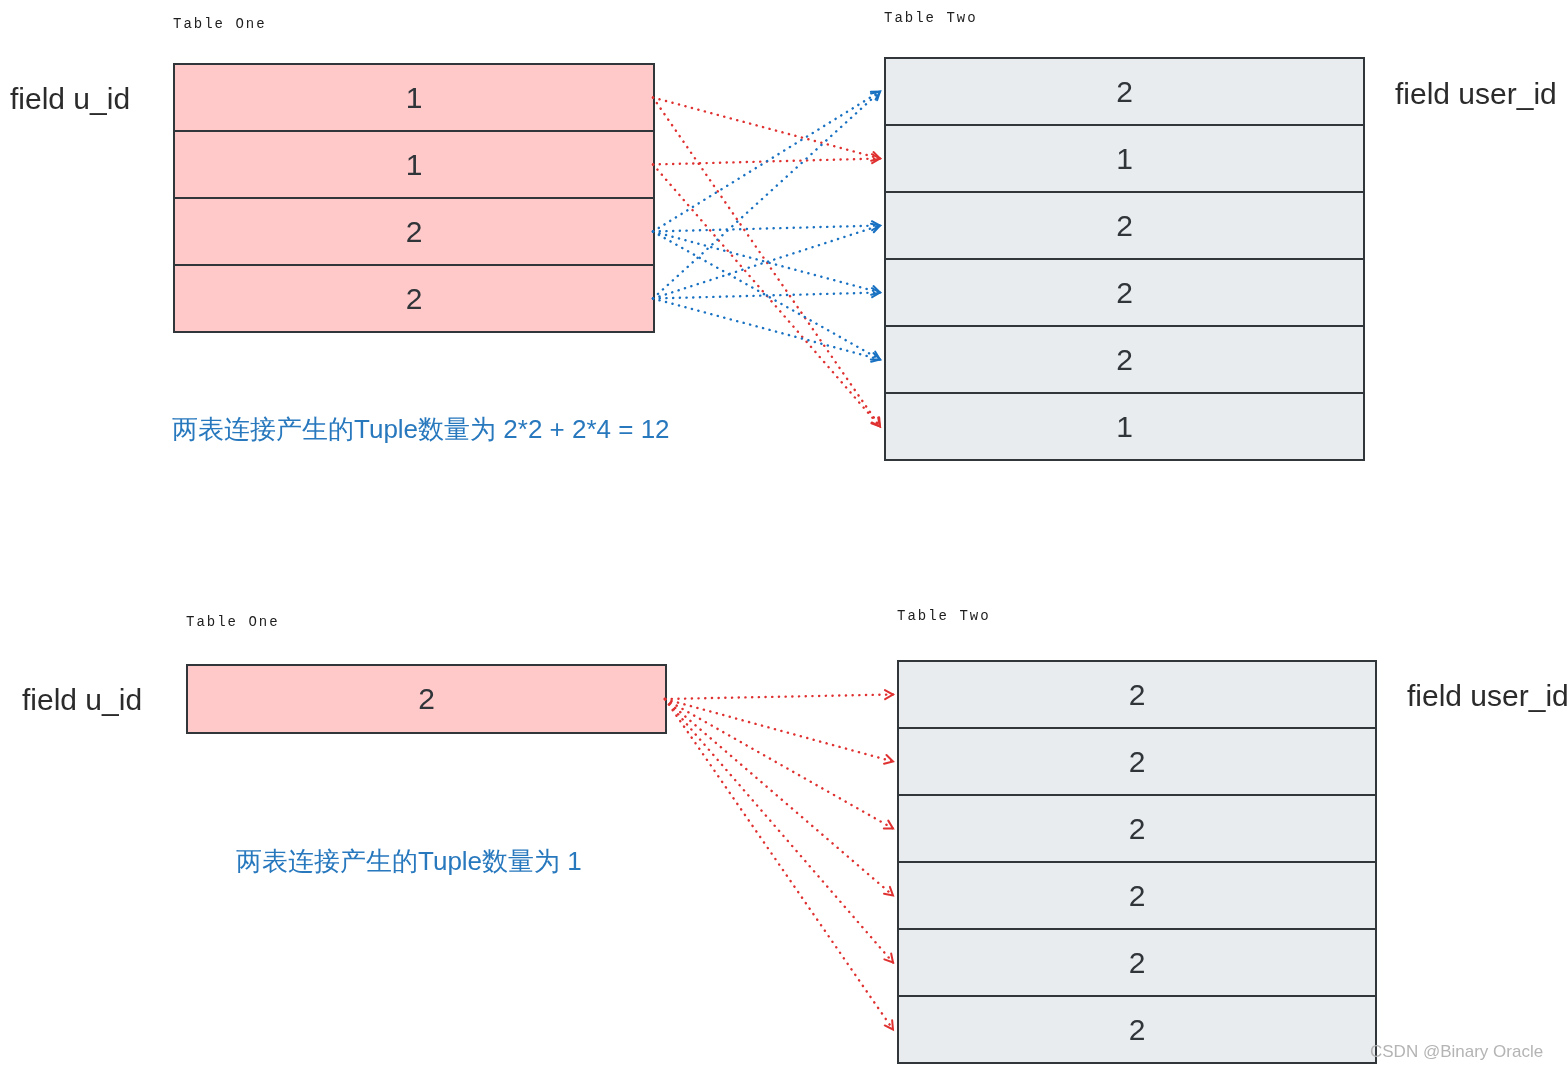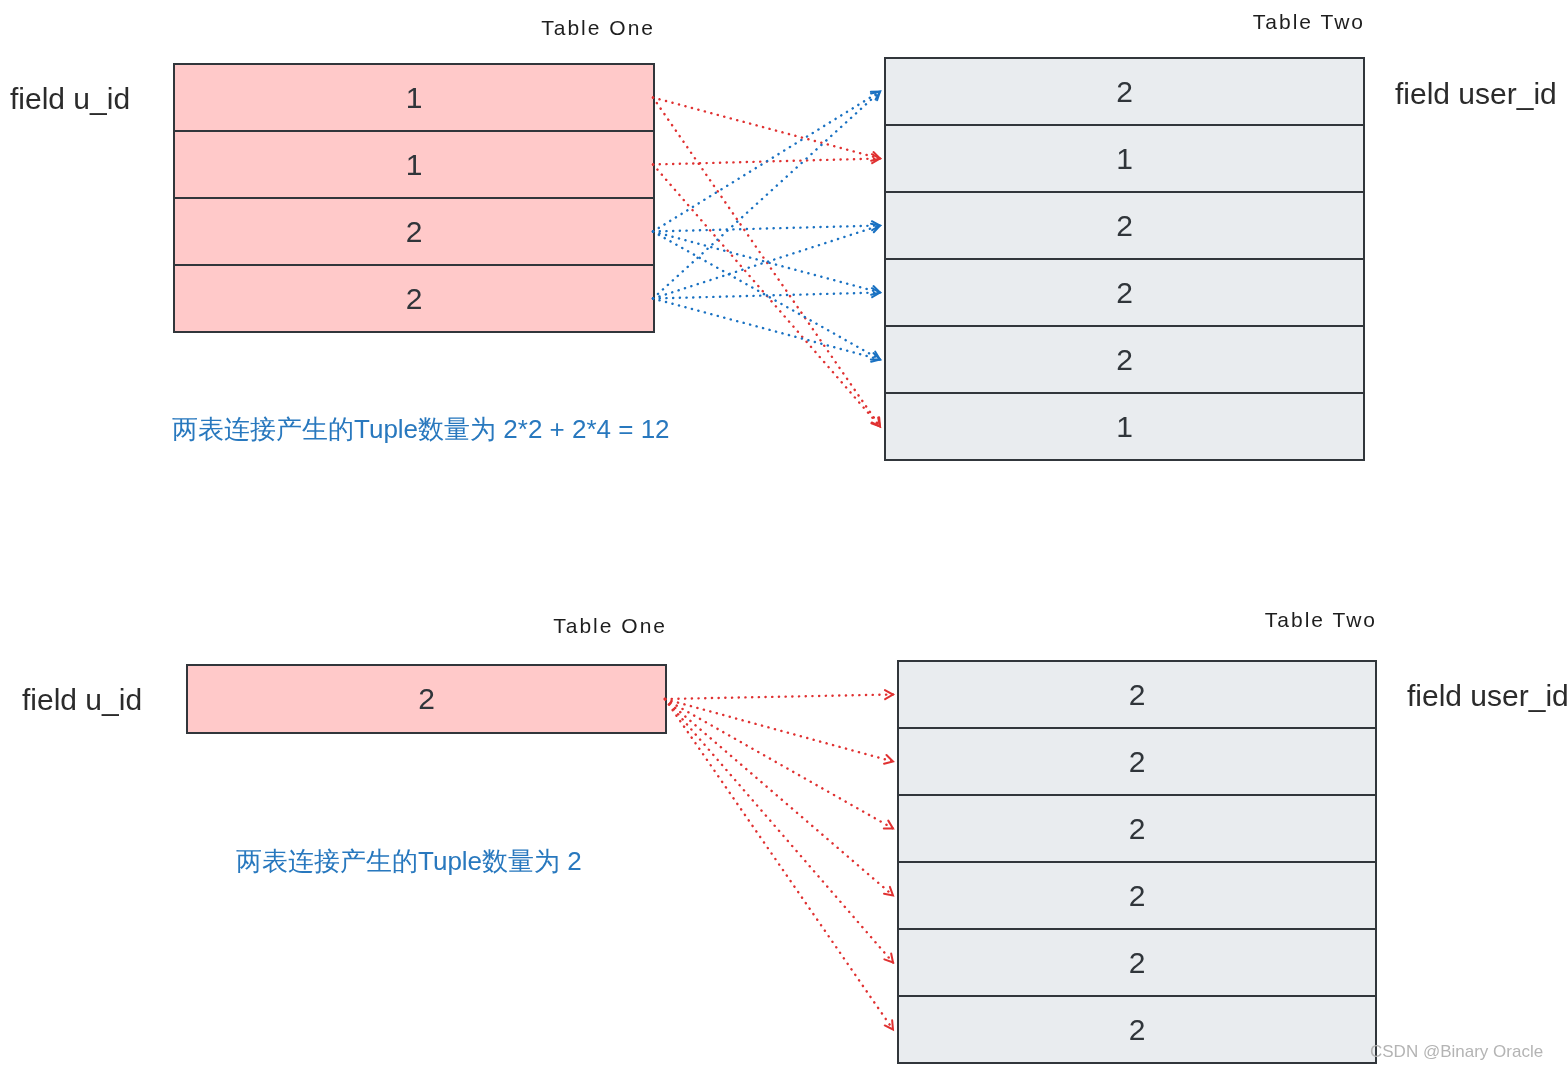--- a/index.html
+++ b/index.html
@@ -4,23 +4,23 @@
 <style>
   html,body{margin:0;padding:0;}
   body{
     width:1567px;height:1073px;position:relative;overflow:hidden;
     background:#ffffff;
     font-family:"Liberation Sans", sans-serif;
   }
   .abs{position:absolute;}
   
   .tbl-title{
-    position:absolute;text-align:right;
-    font-family:Liberation Sans, sans-serif;
-    font-size:21px;letter-spacing:2px;color:#1e1e1e;
+    position:absolute;text-align:left;
+    font-family:Liberation Mono, monospace;
+    font-size:14px;letter-spacing:2px;color:#1e1e1e;
   }
   
   .field-label{
     position:absolute;
     font-size:30px;color:#2b2b2b;white-space:nowrap;
   }
   
   .tbl{position:absolute;z-index:1;}
   .row{
     box-sizing:border-box;height:69px;margin-top:-2px;
@@ -91,21 +91,21 @@
 
 <div class="tbl" id="d2t2" style="left:897px;top:660px;width:480px;">
     <div class="row gray">2</div>
     <div class="row gray">2</div>
     <div class="row gray">2</div>
     <div class="row gray">2</div>
     <div class="row gray">2</div>
     <div class="row gray">2</div>
   </div>
 
-<div class="caption" style="left:236px;top:844px;">两表连接产生的Tuple数量为 2</div>
+<div class="caption" style="left:236px;top:844px;">两表连接产生的Tuple数量为 1</div>
 
 <div class="watermark" style="left:1370px;top:1042px;">CSDN @Binary Oracle</div>
 
 <svg id="arrows" width="1567" height="1073" viewBox="0 0 1567 1073">
   <defs>
     <marker id="ah-red" markerWidth="16" markerHeight="16" refX="11" refY="6" orient="auto" markerUnits="userSpaceOnUse">
       <path id="ah-red-path" d="M3 1.5 L11 6 L3 10.5" fill="none" stroke="#E03131" stroke-width="2" stroke-linecap="round"></path>
     </marker>
     <marker id="ah-blue" markerWidth="16" markerHeight="16" refX="11" refY="6" orient="auto" markerUnits="userSpaceOnUse">
       <path id="ah-blue-path" d="M3 1.5 L11 6 L3 10.5" fill="none" stroke="#1971C2" stroke-width="2" stroke-linecap="round"></path>

